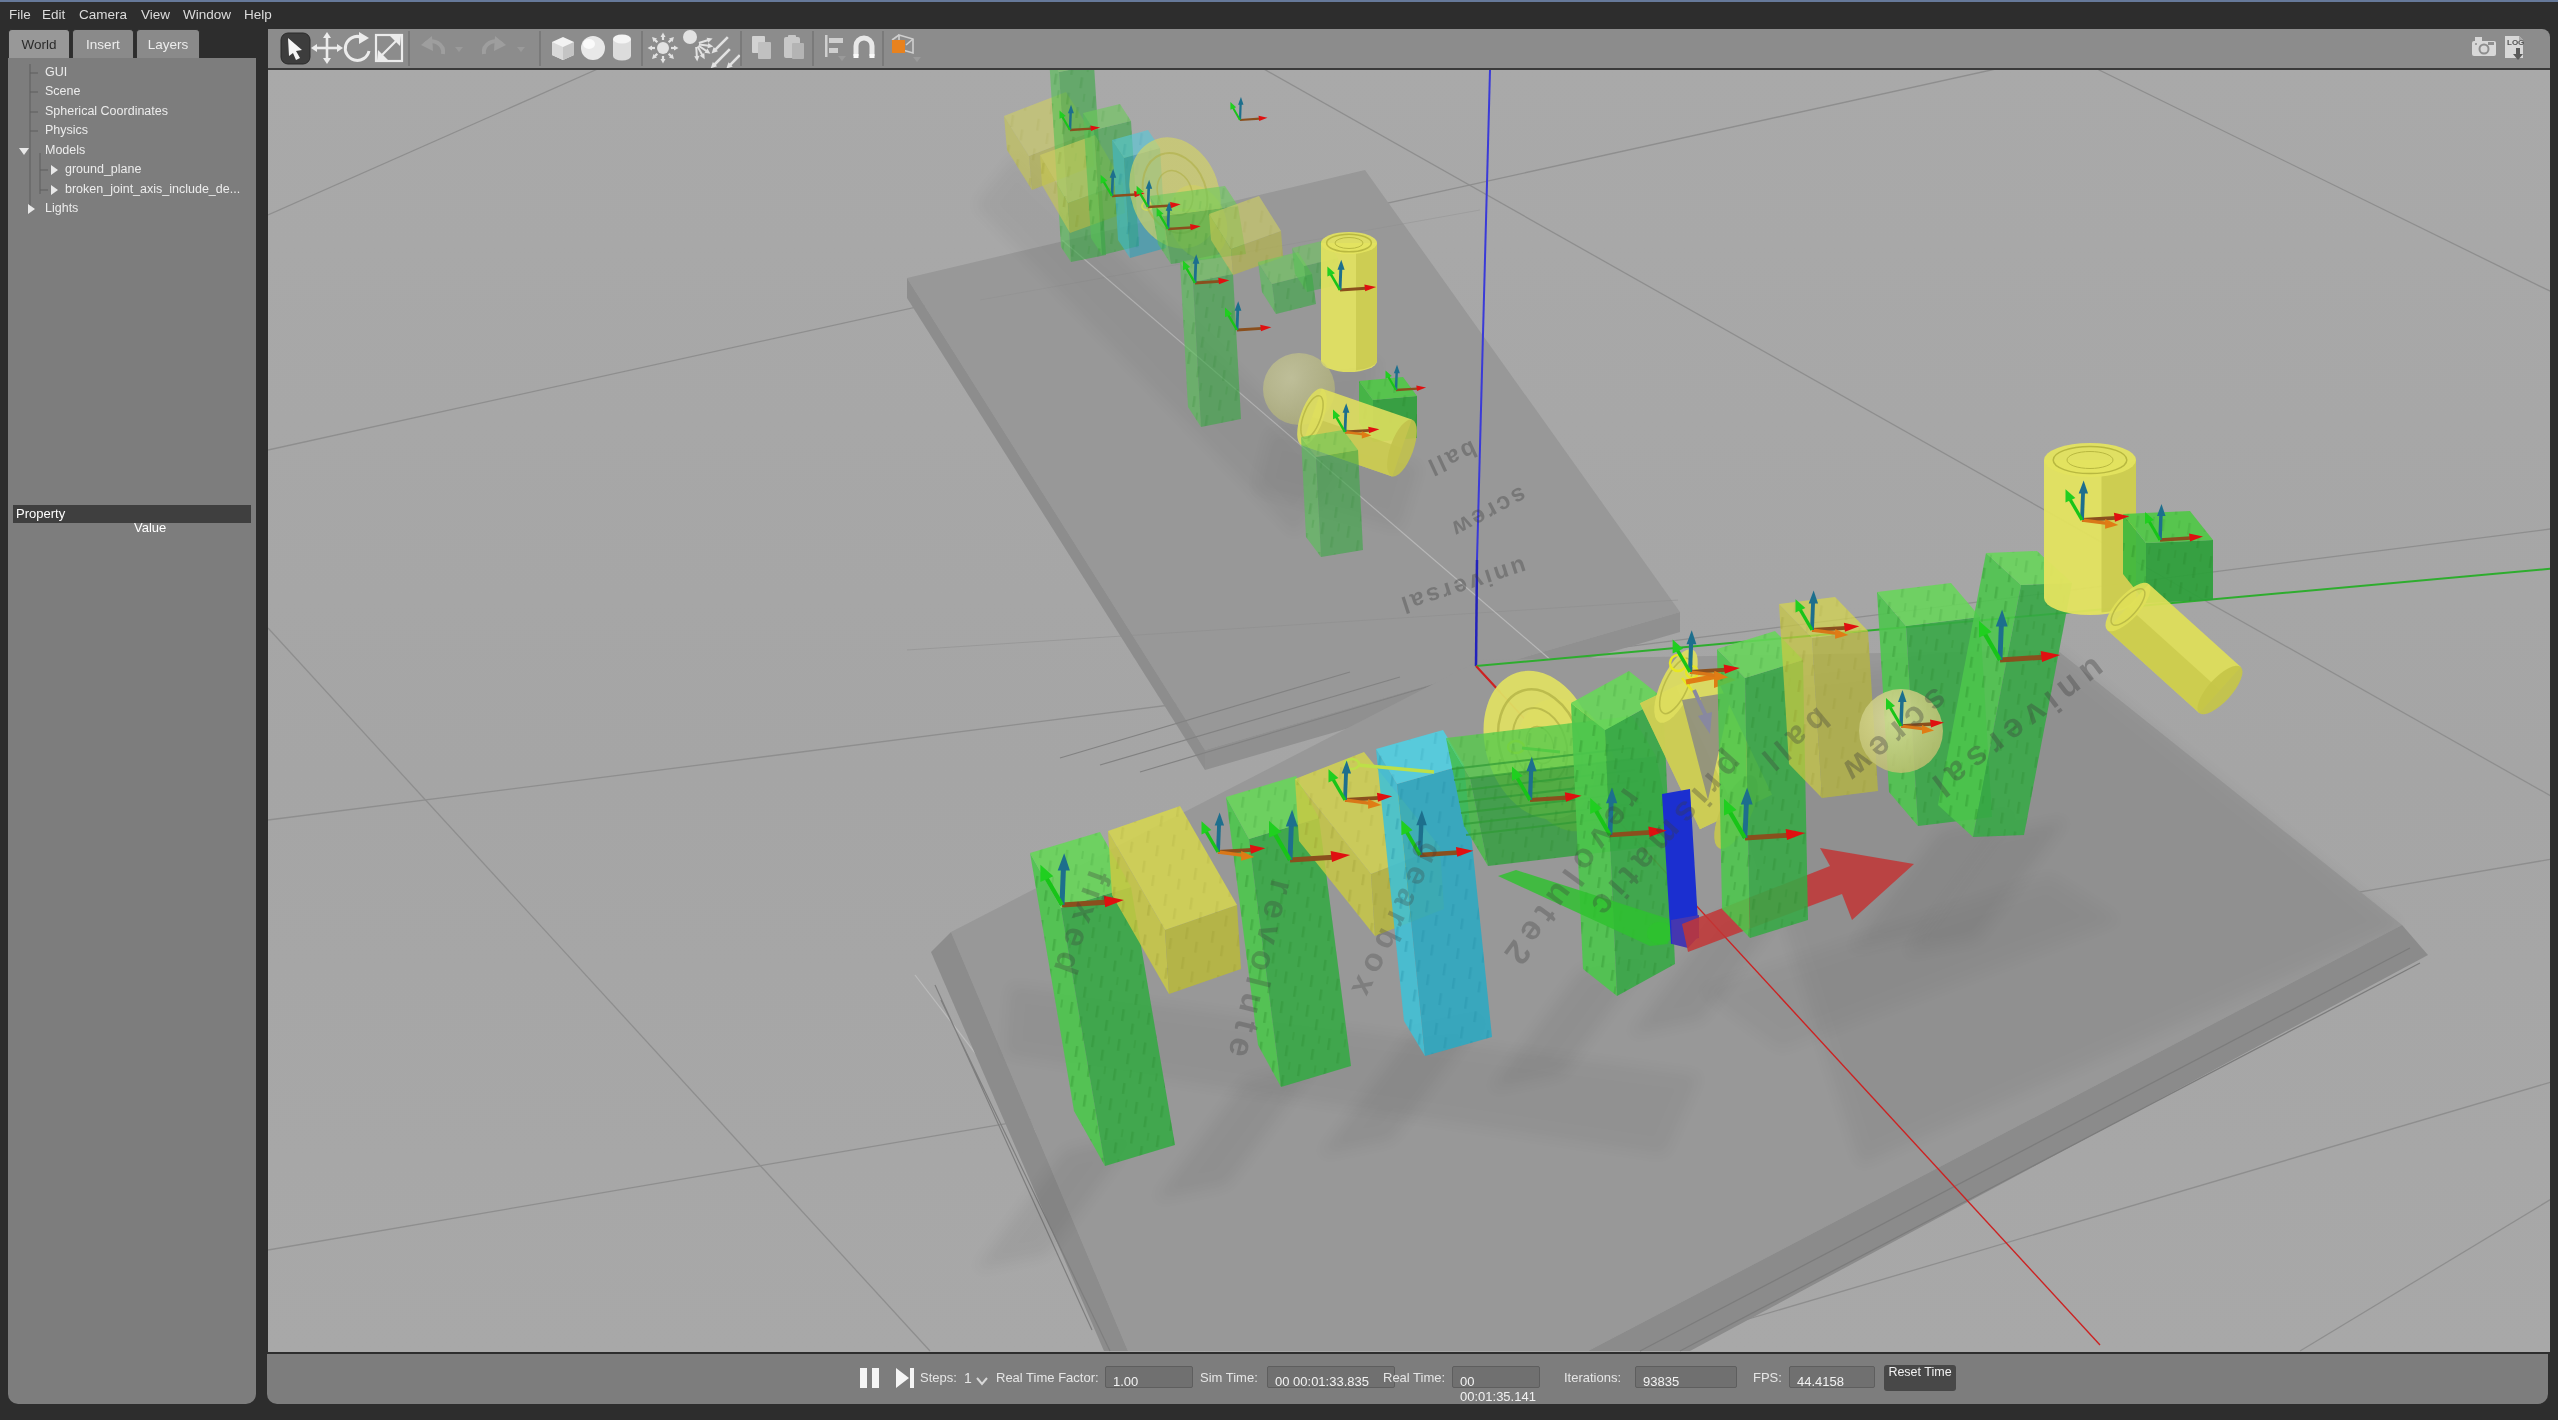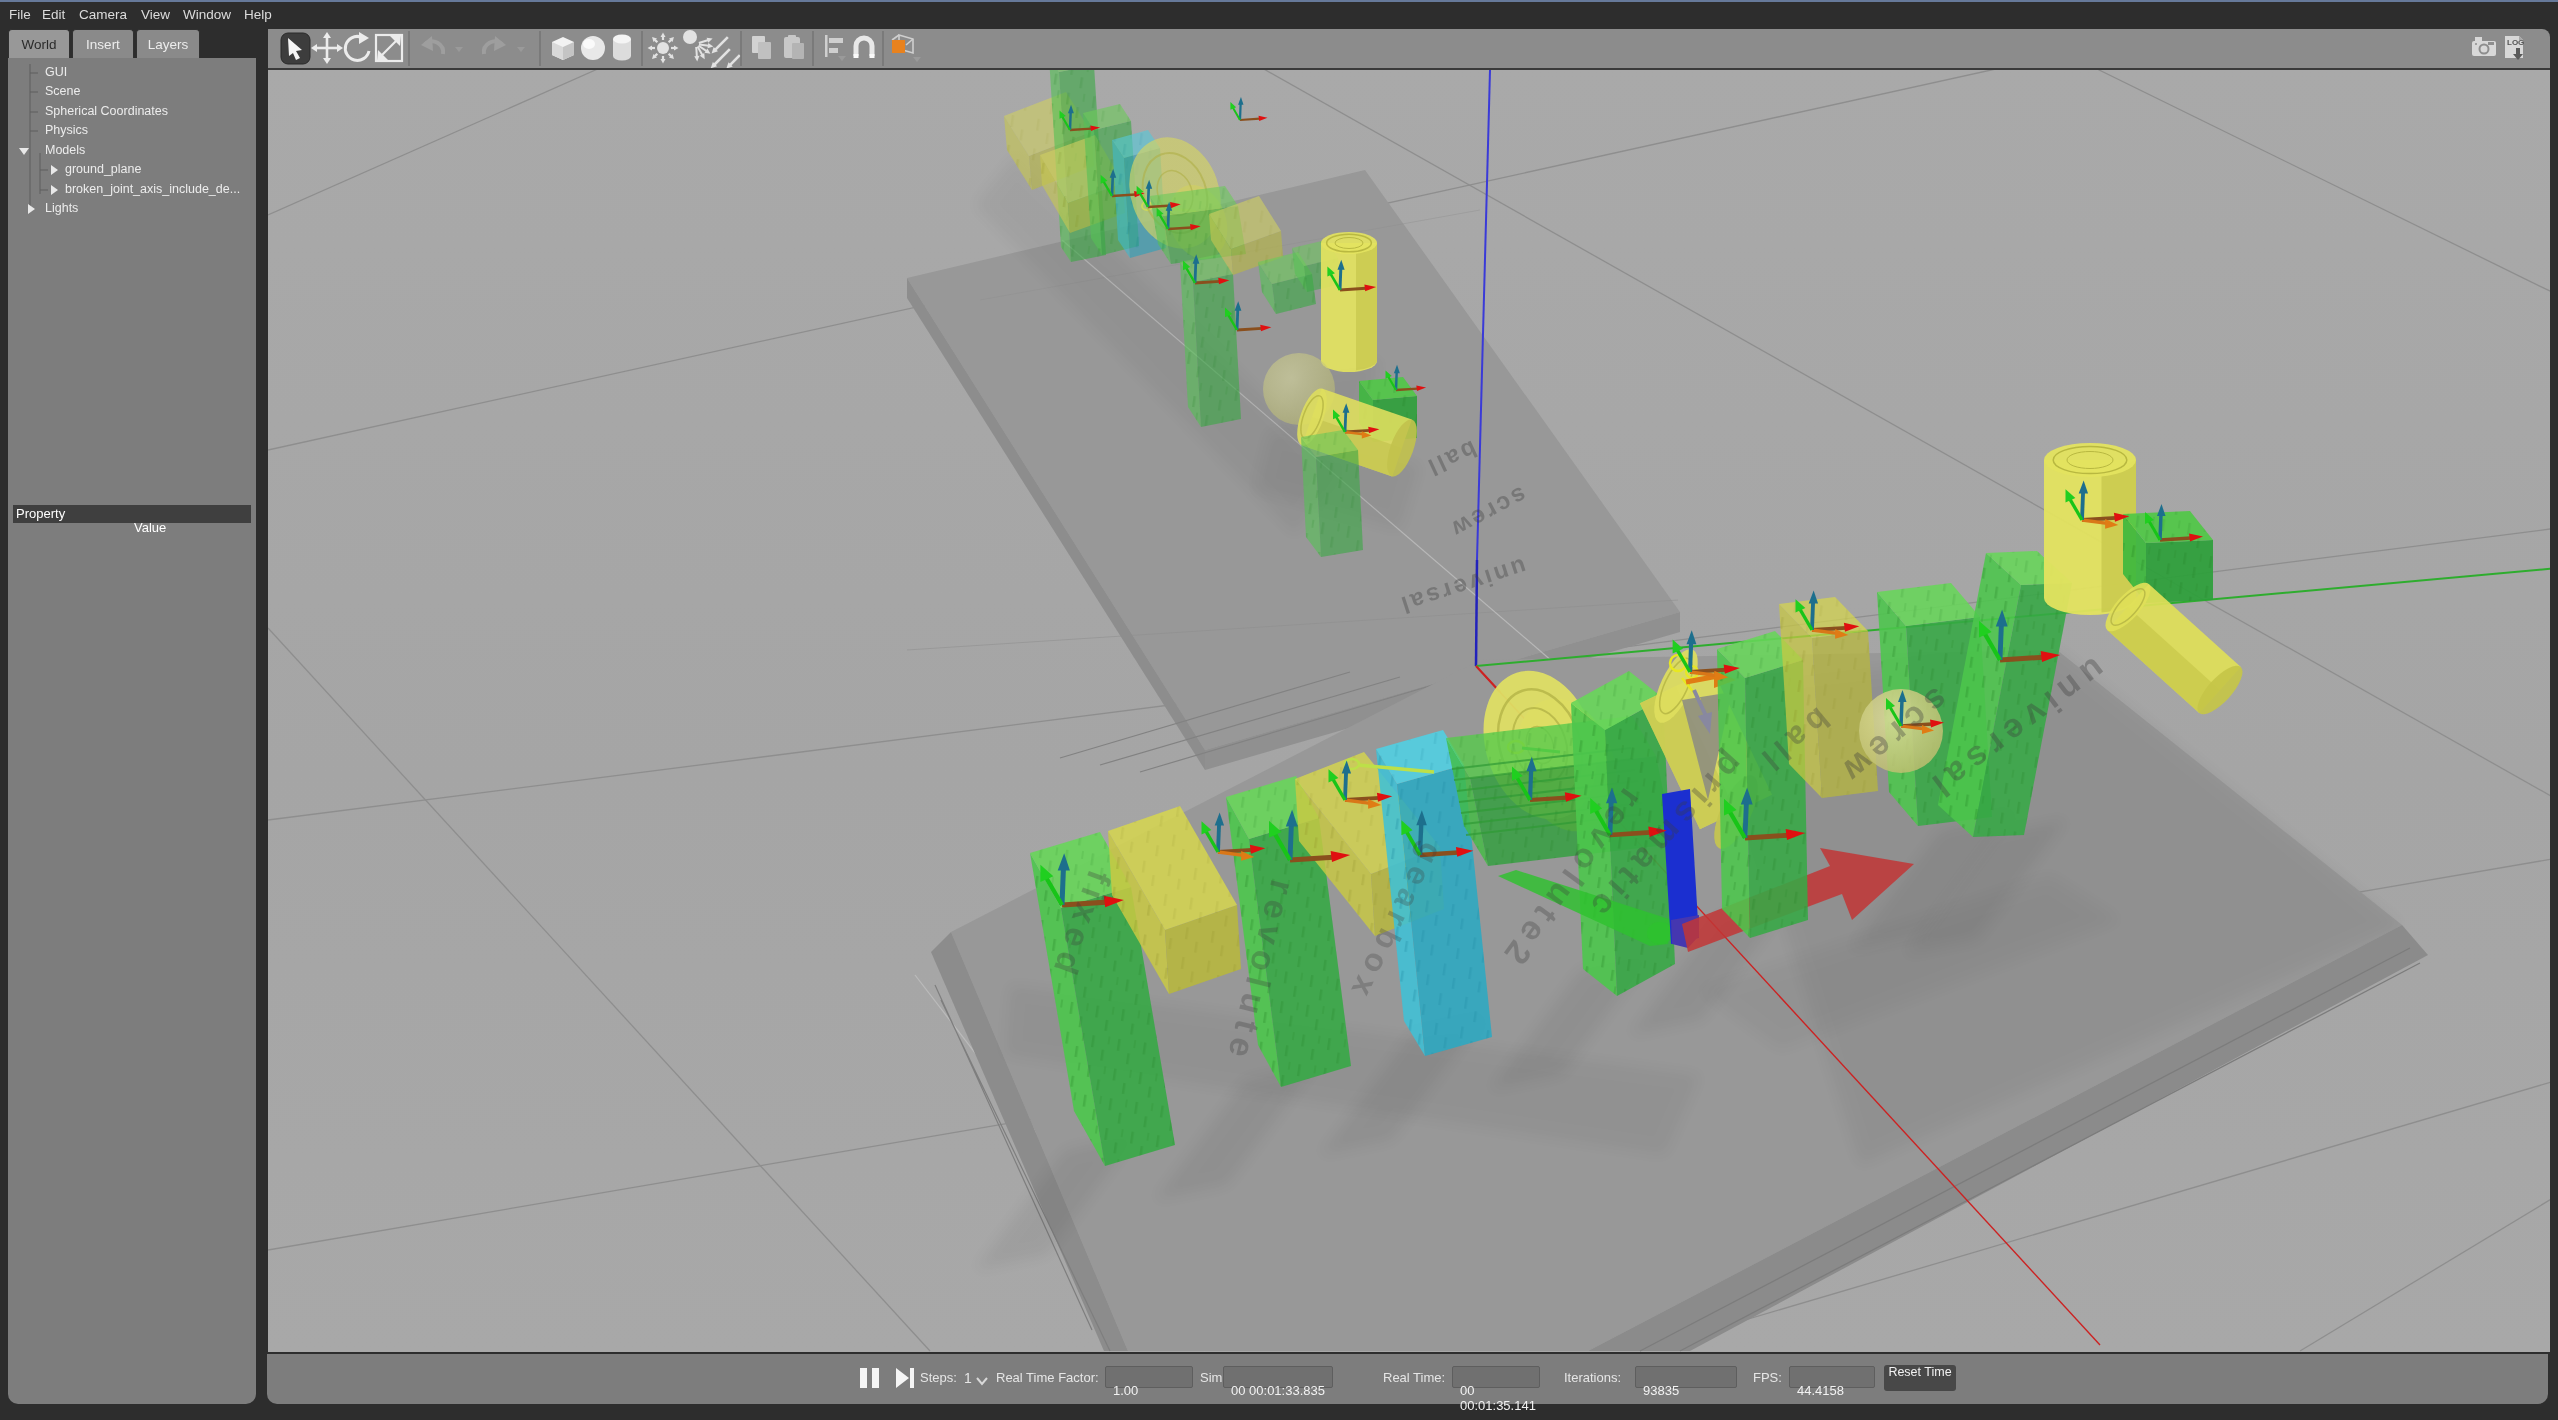--- a/index.html
+++ b/index.html
@@ -8,21 +8,21 @@
 .panel{position:absolute;left:8px;top:58px;width:248px;height:1346px;background:#7d7d7d;border-radius:0 0 10px 10px}
 .tab{position:absolute;top:29px;height:30px;font-size:13.5px;text-align:center;line-height:29px;border:1px solid #303030;border-bottom:none;border-radius:4px 4px 0 0}
 .tab.sel{background:#989898;color:#2b2b2b;border-bottom:none}
 .tab.uns{background:#8a8a8a;color:#ececec;height:29px}
 .tree{position:absolute;color:#ececec;font-size:12.5px}
 .phead{position:absolute;left:5px;top:447px;width:238px;height:18px;background:#3f3f3f;color:#fff;font-size:13px;font-weight:normal}
 .vp{position:absolute;left:268px;top:29px;width:2282px;height:1323px;background:#8c8c8c;border-radius:0 8px 0 0}
 .vptb{position:absolute;left:0;top:0}
 .sbar{position:absolute;left:267px;top:1354px;width:2281px;height:50px;background:#7d7d7d;border-radius:0 0 10px 10px;color:#e6e6e6;font-size:13px}
 .sbar .lbl{position:absolute;top:16px}
-.vbox{position:absolute;top:12px;height:22px;background:#707070;border:1px solid #5e5e5e;border-radius:2px;color:#f2f2f2;padding:16px 0 0 7px;font-size:13px}
+.vbox{position:absolute;top:12px;height:22px;background:#707070;border:1px solid #5e5e5e;border-radius:2px;color:#f2f2f2;padding:7px 0 0 7px;font-size:13px}
 </style></head>
 <body>
 <div class="topline"></div>
 <div class="menubar">
     <span style="left:9px">File</span>
     <span style="left:42px">Edit</span>
     <span style="left:79px">Camera</span>
     <span style="left:141px">View</span>
     <span style="left:183px">Window</span>
     <span style="left:244px">Help</span>
@@ -715,20 +715,20 @@
       <rect x="643" y="14" width="4" height="20" fill="#f5f5f5"></rect>
     </svg>
     <span class="lbl" style="left:653px">Steps:</span>
     <span class="lbl" style="left:697px;font-size:14px">1</span>
     <svg style="position:absolute;left:708px;top:22px" width="16" height="12">
       <path d="M2,2 L7,8 L12,2" stroke="#d8d8d8" stroke-width="2" fill="none"></path>
     </svg>
     <span class="lbl" style="left:729px">Real Time Factor:</span>
     <div class="vbox" style="left:838px;width:88px">1.00</div>
     <span class="lbl" style="left:933px">Sim Time:</span>
-    <div class="vbox" style="left:956px;width:110px">00 00:01:33.835</div>
+    <div class="vbox" style="left:1000px;width:128px">00 00:01:33.835</div>
     <span class="lbl" style="left:1116px">Real Time:</span>
     <div class="vbox" style="left:1185px;width:88px">00 00:01:35.141</div>
     <span class="lbl" style="left:1297px">Iterations:</span>
     <div class="vbox" style="left:1368px;width:102px">93835</div>
     <span class="lbl" style="left:1486px">FPS:</span>
     <div class="vbox" style="left:1522px;width:86px">44.4158</div>
     <div style="position:absolute;left:1617px;top:11px;width:72px;height:26px;background:#484848;border-radius:3px;color:#f2f2f2;text-align:center;font-size:12.5px">Reset Time</div>
   </div>
 </body></html>

